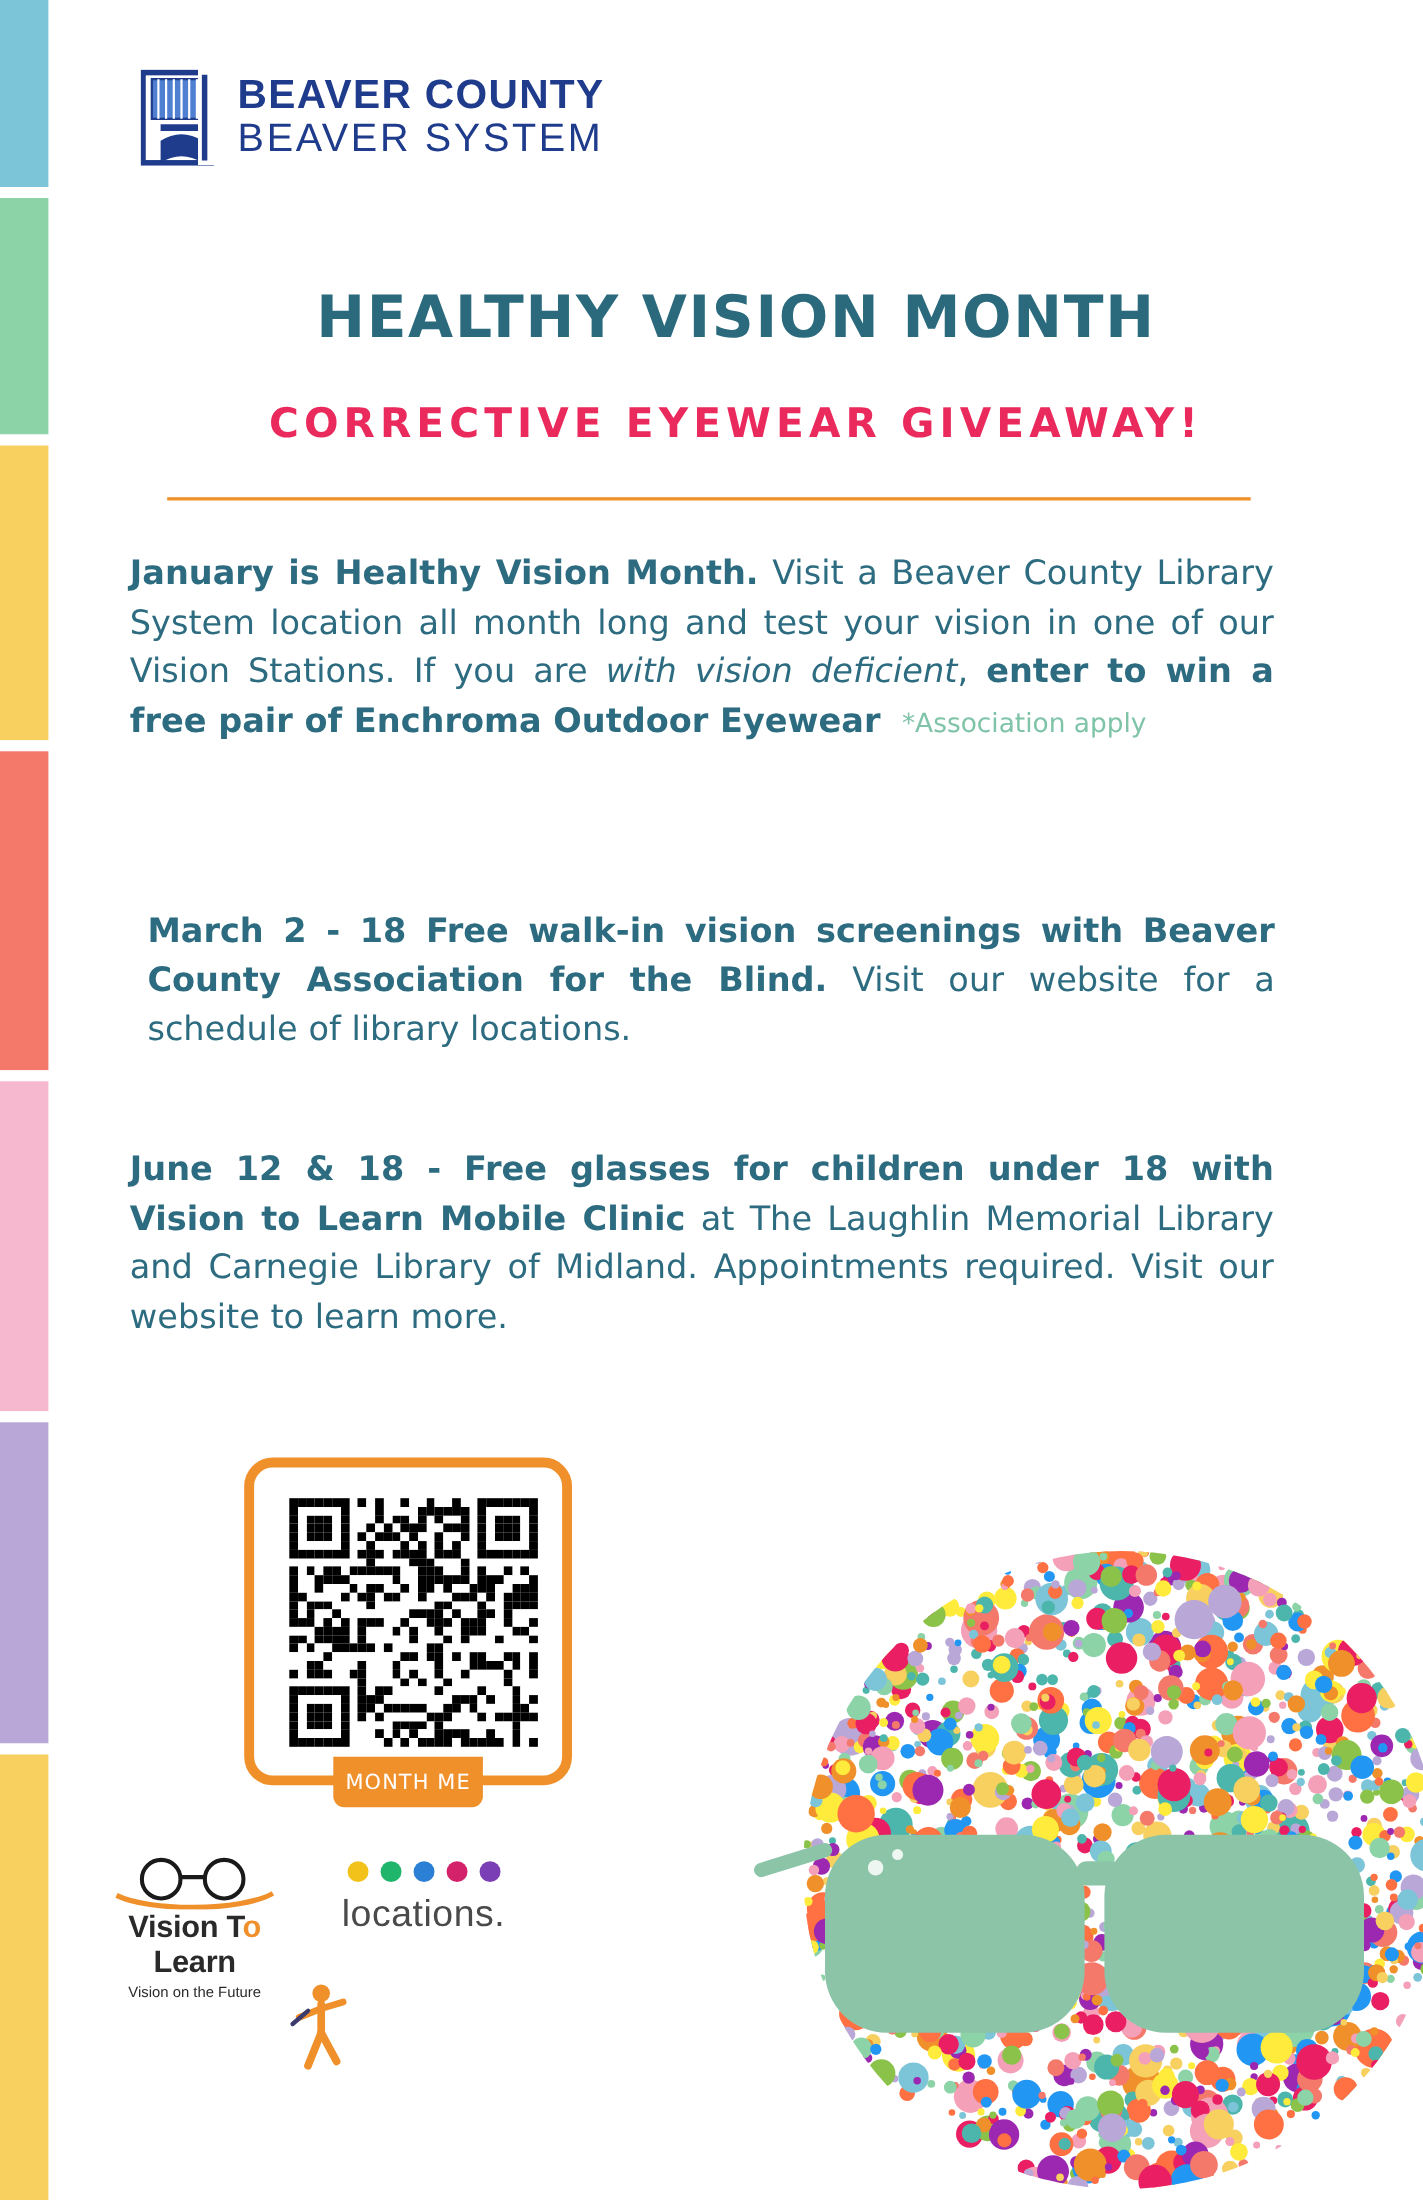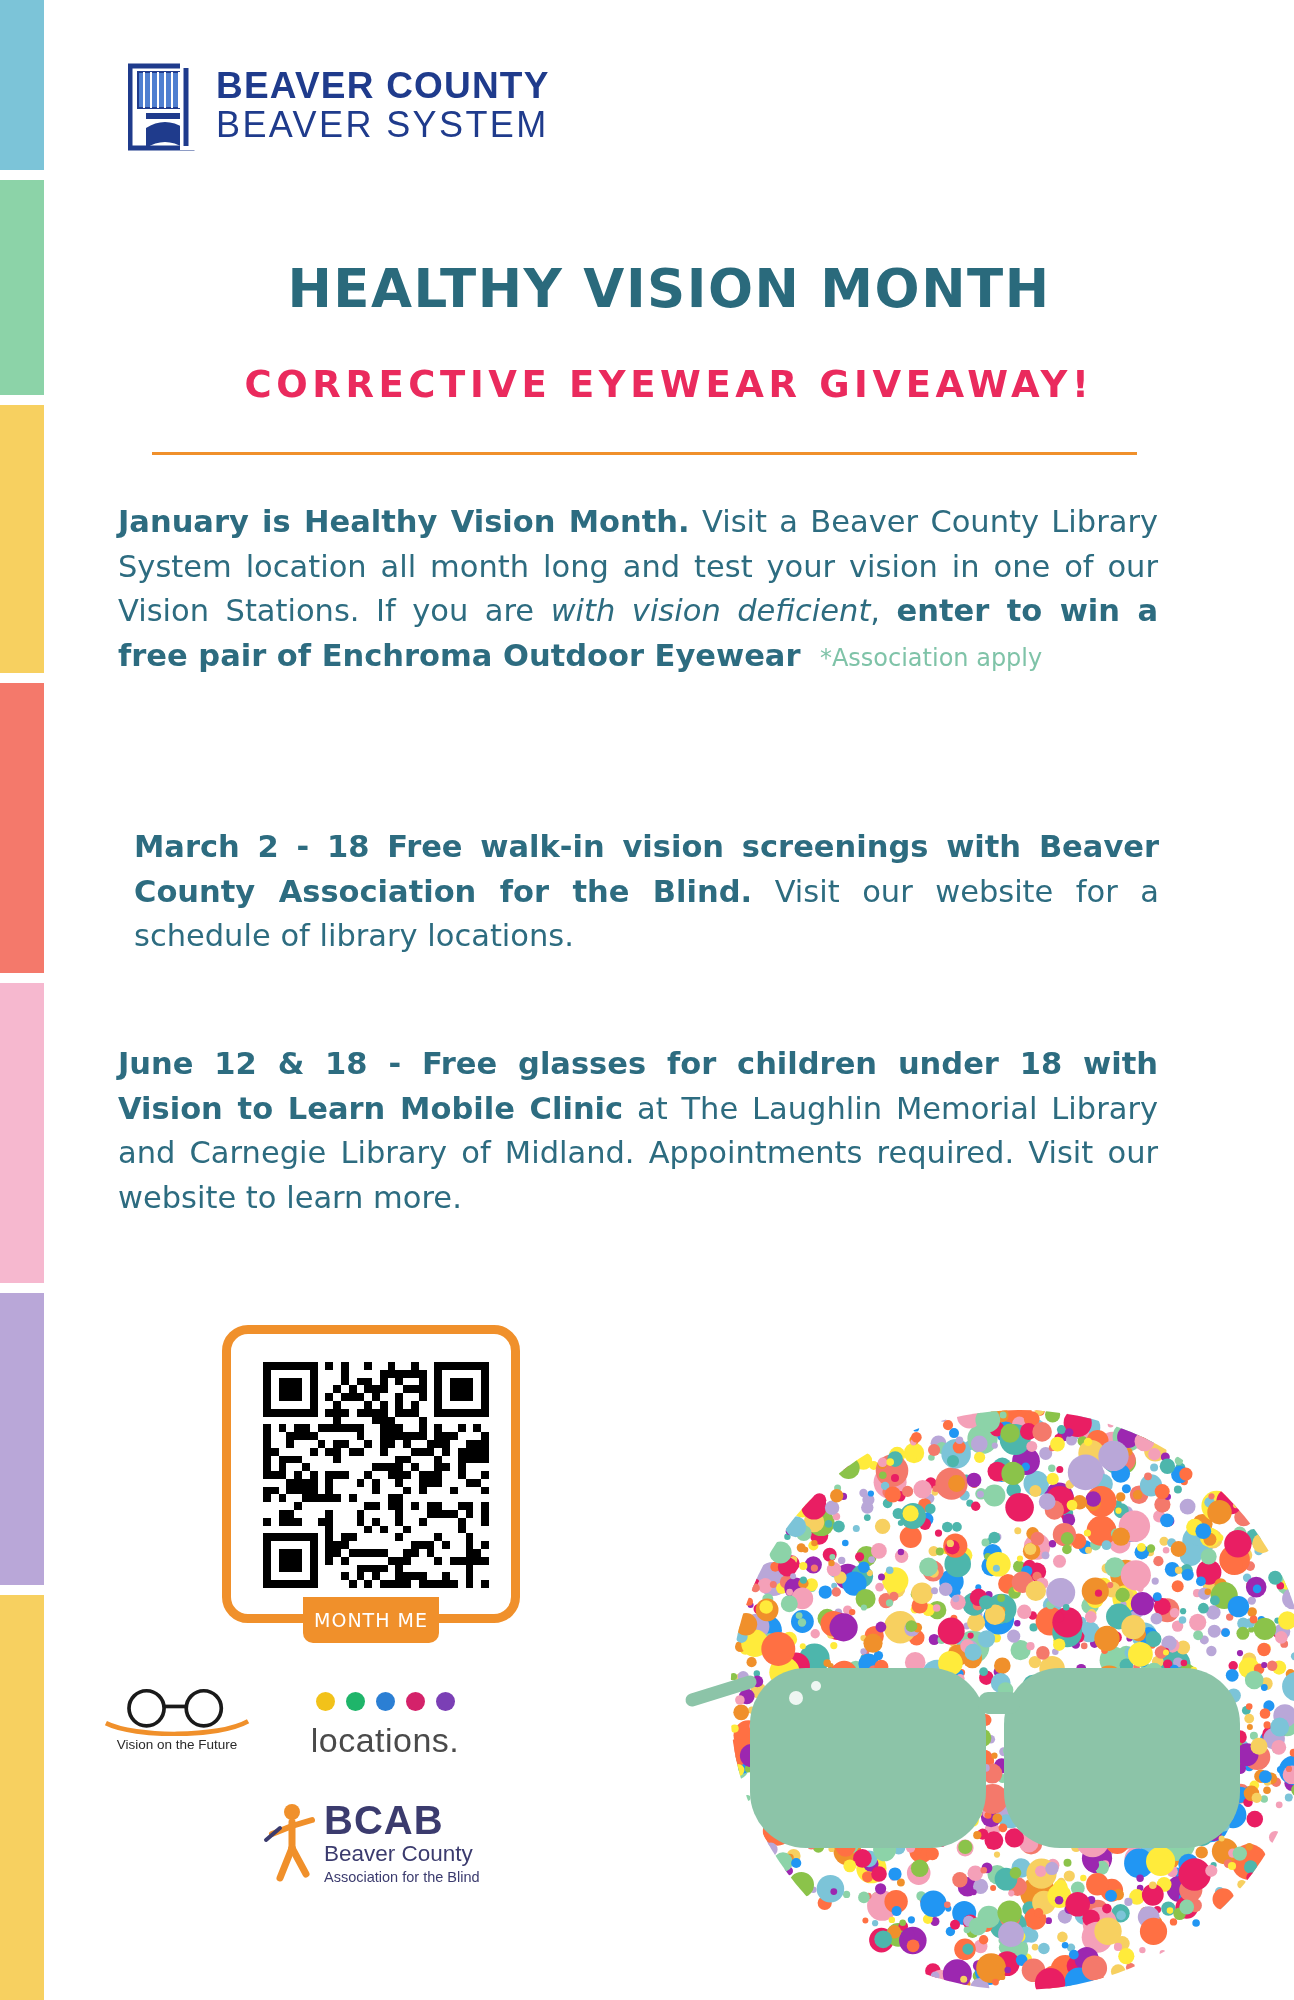--- a/index.html
+++ b/index.html
@@ -1144,20 +1144,21 @@
 
 <div class="vtl">
   <div class="glasses">
     <svg viewBox="0 0 170 52" width="170" height="48">
       <circle cx="52" cy="22" r="19" fill="none" stroke="#1a1a1a" stroke-width="4"></circle>
       <circle cx="114" cy="22" r="19" fill="none" stroke="#1a1a1a" stroke-width="4"></circle>
       <path d="M71 20 L95 20" stroke="#1a1a1a" stroke-width="4"></path>
       <path d="M8 38 C40 54, 130 54, 162 36" stroke="#f0902b" stroke-width="5" fill="none"></path>
     </svg>
   </div>
+  <div class="name"><span>Vision T</span><span class="o">o</span><span> Learn</span></div>
   <div class="tag">Vision on the Future</div>
 </div>
 
 <div class="enchroma">
   <div class="dots">
     <i style="background:#f2c21a"></i>
     <i style="background:#1fb56a"></i>
     <i style="background:#2b7fd4"></i>
     <i style="background:#d4226a"></i>
     <i style="background:#7b3fb5"></i>
@@ -1169,25 +1170,20 @@
   <div class="mark">
     <svg viewBox="0 0 58 88" width="58" height="88">
       <circle cx="30" cy="12" r="8" fill="#f0902b"></circle>
       <path d="M30 22 L30 48" stroke="#f0902b" stroke-width="7" stroke-linecap="round"></path>
       <path d="M30 26 L10 34" stroke="#f0902b" stroke-width="6" stroke-linecap="round"></path>
       <path d="M30 26 L50 20" stroke="#f0902b" stroke-width="6" stroke-linecap="round"></path>
       <path d="M30 48 L18 78" stroke="#f0902b" stroke-width="7" stroke-linecap="round"></path>
       <path d="M30 48 L44 74" stroke="#f0902b" stroke-width="7" stroke-linecap="round"></path>
       <path d="M4 40 L18 28" stroke="#3b3b6e" stroke-width="4" stroke-linecap="round"></path>
     </svg>
-  </div>
-  <div class="txt">
-    <div class="big">BCAB</div>
-    <div class="mid">Beaver County</div>
-    <div class="small">Association for the Blind</div>
   </div>
 </div>
 
 <div class="focus-graphic">
   <svg viewBox="0 0 694 700" width="694" height="700">
     <defs>
       <path id="arcpath" d="M 30 690 A 400 400 0 0 1 430 -10" fill="none"></path>
       <clipPath id="headclip">
         <circle cx="420" cy="400" r="290"></circle>
       </clipPath>

